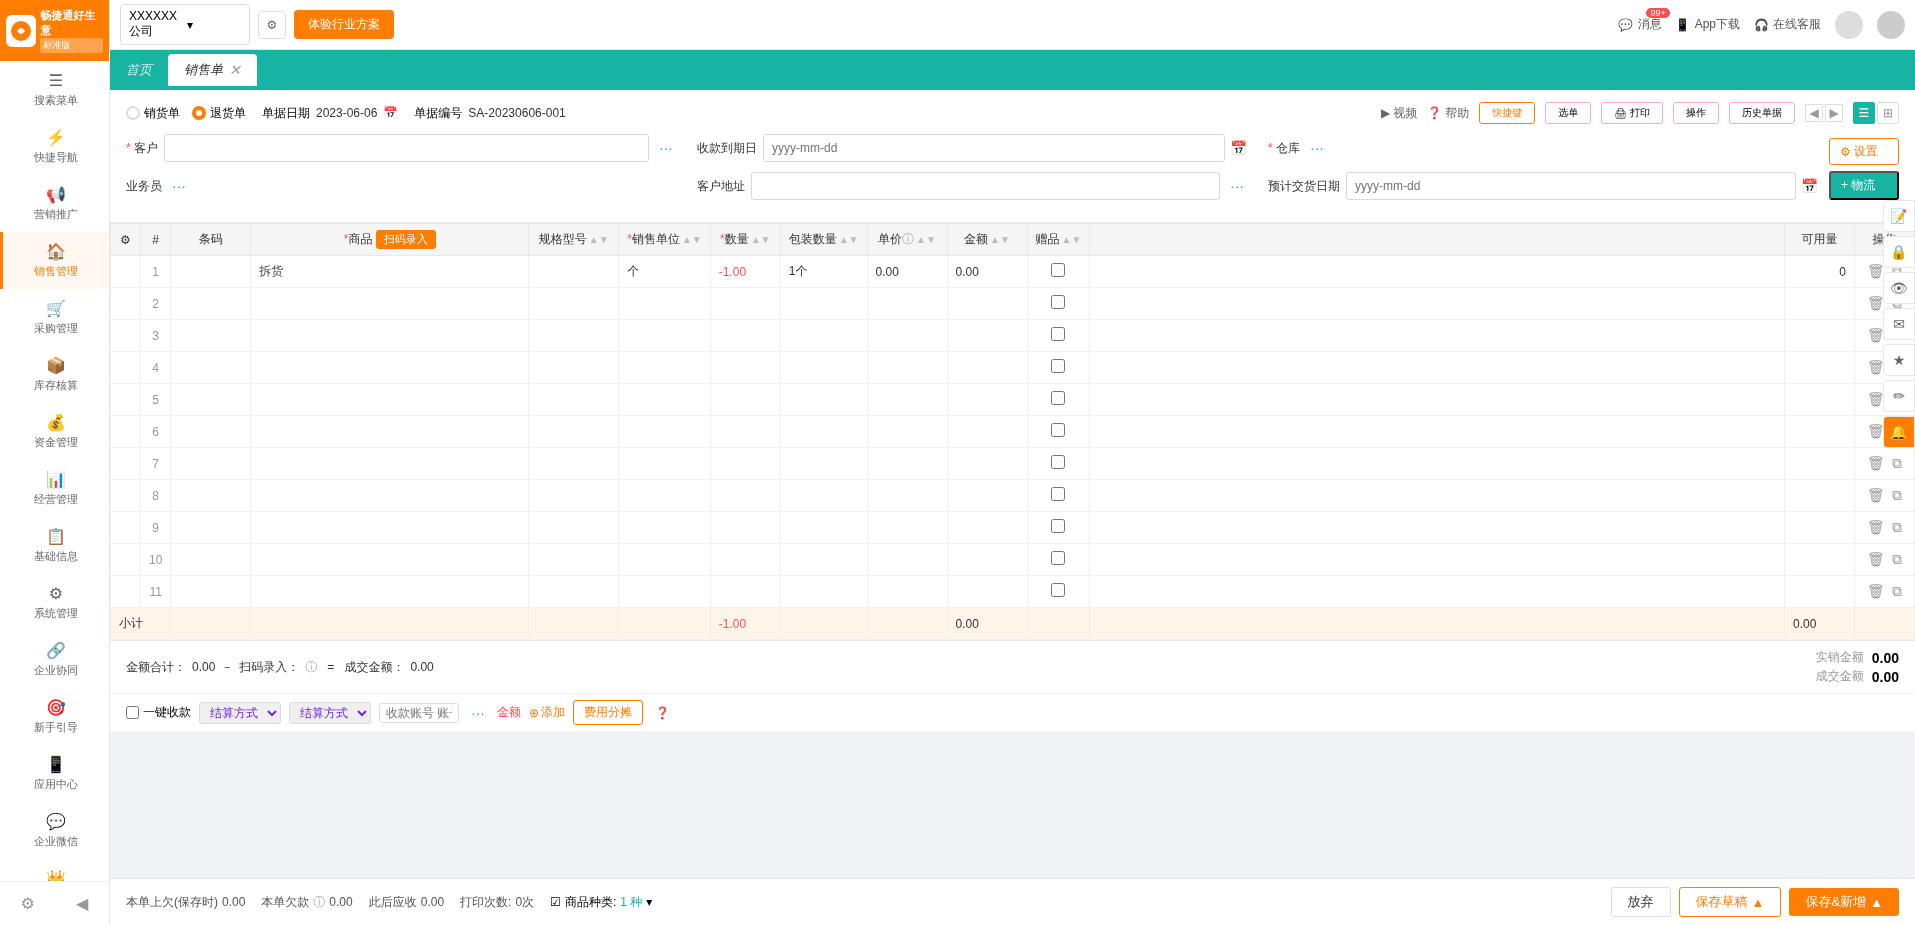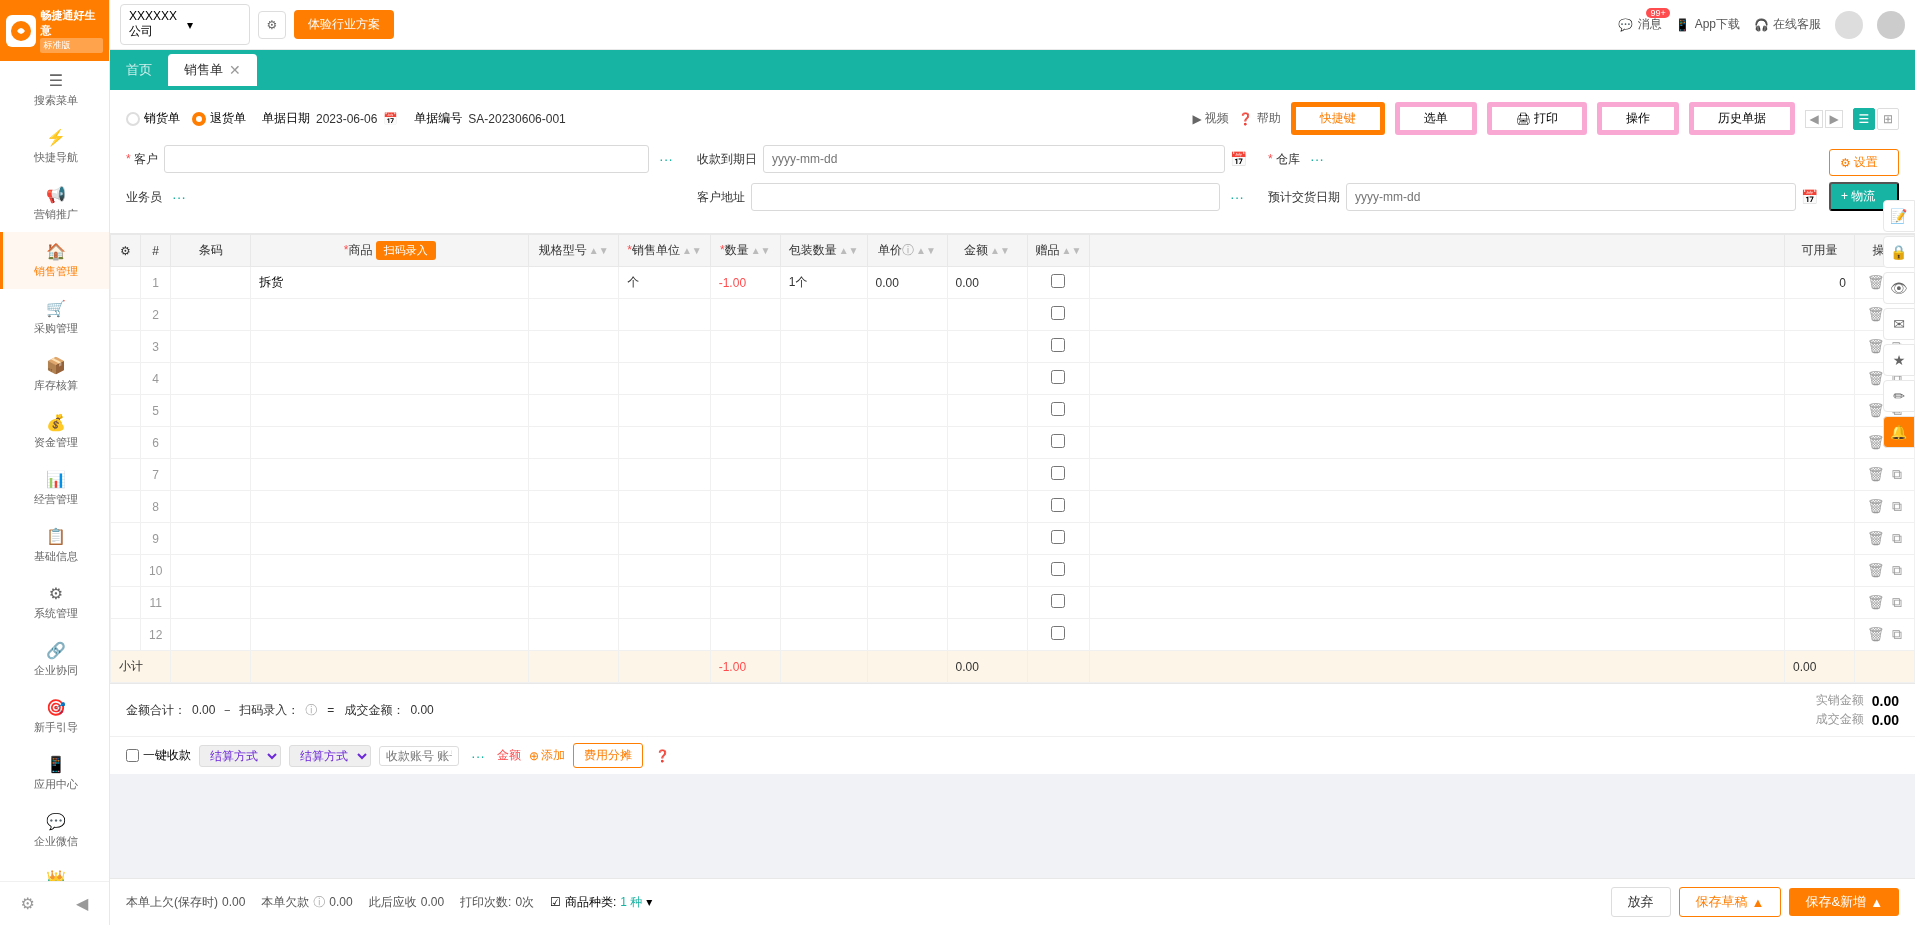--- a/index.html
+++ b/index.html
@@ -24,36 +24,36 @@
     .company-select span { font-size: 12px; flex: 1; }
     .gear-btn { width: 28px; height: 28px; border: 1px solid #ddd; border-radius: 4px; display: flex; align-items: center; justify-content: center; cursor: pointer; color: #666; }
     .experience-btn { background: #ff7d00; color: #fff; border: none; border-radius: 4px; padding: 6px 14px; cursor: pointer; font-size: 12px; }
     .header-right { margin-left: auto; display: flex; align-items: center; gap: 14px; }
     .header-right-item { display: flex; align-items: center; gap: 4px; cursor: pointer; color: #555; font-size: 12px; position: relative; }
     .badge { background: #ff4d4f; color: #fff; font-size: 9px; border-radius: 8px; padding: 0 4px; min-width: 16px; text-align: center; position: absolute; top: -8px; right: -8px; }
     .avatar { width: 28px; height: 28px; border-radius: 50%; background: #ddd; }
 
     
     .tab-bar { position: fixed; left: 110px; top: 50px; right: 0; height: 40px; background: #17b3a3; display: flex; align-items: center; z-index: 98; }
-    .tab-item { padding: 0 16px; height: 32px; display: flex; align-items: center; cursor: pointer; color: rgba(255,255,255,0.8); font-size: 13px; gap: 6px; }
+    .tab-item { padding: 0 16px; height: 32px; display: flex; align-items: center; cursor: pointer; color: rgba(255,255,255,0.8); font-size: 13px; gap: 6px; font-style: italic; }
     .tab-item.home { background: transparent; }
     .tab-item.active { background: #fff; color: #333; border-radius: 4px 4px 0 0; }
     .tab-close { font-size: 14px; color: #999; }
 
     
     .main-content { position: fixed; left: 110px; top: 90px; right: 0; bottom: 0; background: #f0f2f5; overflow-y: auto; }
     .form-container { background: #fff; margin: 0; padding: 12px 16px; border-bottom: 1px solid #e8e8e8; }
     .radio-group { display: flex; gap: 12px; align-items: center; }
     .radio-item { display: flex; align-items: center; gap: 4px; cursor: pointer; }
     .radio-circle { width: 14px; height: 14px; border-radius: 50%; border: 2px solid #ddd; }
     .radio-circle.checked { border-color: #ff7d00; background: #ff7d00; position: relative; }
     .radio-circle.checked::after { content: ''; position: absolute; top: 2px; left: 2px; width: 6px; height: 6px; background: #fff; border-radius: 50%; }
     .date-field { display: flex; align-items: center; gap: 6px; }
     .action-link { color: #666; font-size: 12px; cursor: pointer; display: flex; align-items: center; gap: 3px; }
-    .action-btn { padding: 3px 24px; border: 5px solid #f9a8d4; border-radius: 3px; background: #fff; font-size: 12px; cursor: pointer; display: flex; align-items: center; gap: 3px; }
+    .action-btn { padding: 3px 12px; border: 1px solid #f9a8d4; border-radius: 3px; background: #fff; font-size: 10px; cursor: pointer; display: flex; align-items: center; gap: 3px; }
     .action-btn.active { color: #ff7d00; border-color: #ff7d00; }
 
     
     .form-row { display: flex; align-items: center; margin-bottom: 10px; gap: 20px; }
     .form-field { display: flex; align-items: center; gap: 6px; flex: 1; }
     .form-field label { color: #333; white-space: nowrap; min-width: fit-content; }
     .form-field label.required::before { content: '* '; color: #ff4d4f; }
     .form-input { border: 1px solid #d9d9d9; border-radius: 3px; padding: 4px 8px; font-size: 12px; flex: 1; min-width: 0; color: #333; background: #fff; height: 28px; }
     .form-input.date-input { color: #bbb; }
     .more-btn { color: #17b3a3; cursor: pointer; font-size: 14px; padding: 0 4px; white-space: nowrap; }
@@ -376,21 +376,21 @@
           <th style="min-width:300px;"></th>
           <th class="col-available">可用量</th>
           <th class="col-op">操作</th>
         </tr>
       </thead>
       <tbody id="table-body">
       <tr>
       <td style="text-align:center;"></td>
       <td class="row-num">1</td>
       <td><input style="border: none; width: 100%; background: transparent; font-size: 12px;" value=""></td>
-      <td style="color:#000000;">拆货</td>
+      <td style="color:#404040;">拆货</td>
       <td></td>
       <td>个</td>
       <td class="red-text">-1.00</td>
       <td>1个</td>
       <td>0.00</td>
       <td>0.00</td>
       <td style="text-align:center;"><input type="checkbox" class="cb" style=""></td>
       <td></td>
       <td style="text-align:right;">0</td>
       <td style="text-align:center;">
@@ -565,39 +565,20 @@
       <td></td>
       <td style="text-align:right;"></td>
       <td style="text-align:center;">
         <button class="op-btn">🗑</button>
         <button class="op-btn">⧉</button>
       </td>
     </tr>
           <tr>
       <td style="text-align:center;"></td>
       <td class="row-num">11</td>
-      <td><input style="border: none; width: 100%; background: transparent; font-size: 12px;" value=""></td>
-      <td style="color:#333;"></td>
-      <td></td>
-      <td></td>
-      <td class=""></td>
-      <td></td>
-      <td></td>
-      <td></td>
-      <td style="text-align:center;"><input type="checkbox" class="cb" style=""></td>
-      <td></td>
-      <td style="text-align:right;"></td>
-      <td style="text-align:center;">
-        <button class="op-btn">🗑</button>
-        <button class="op-btn">⧉</button>
-      </td>
-    </tr>
-          <tr>
-      <td style="text-align:center;"></td>
-      <td class="row-num">12</td>
       <td><input style="border: none; width: 100%; background: transparent; font-size: 12px;" value=""></td>
       <td style="color:#333;"></td>
       <td></td>
       <td></td>
       <td class=""></td>
       <td></td>
       <td></td>
       <td></td>
       <td style="text-align:center;"><input type="checkbox" class="cb" style=""></td>
       <td></td>

